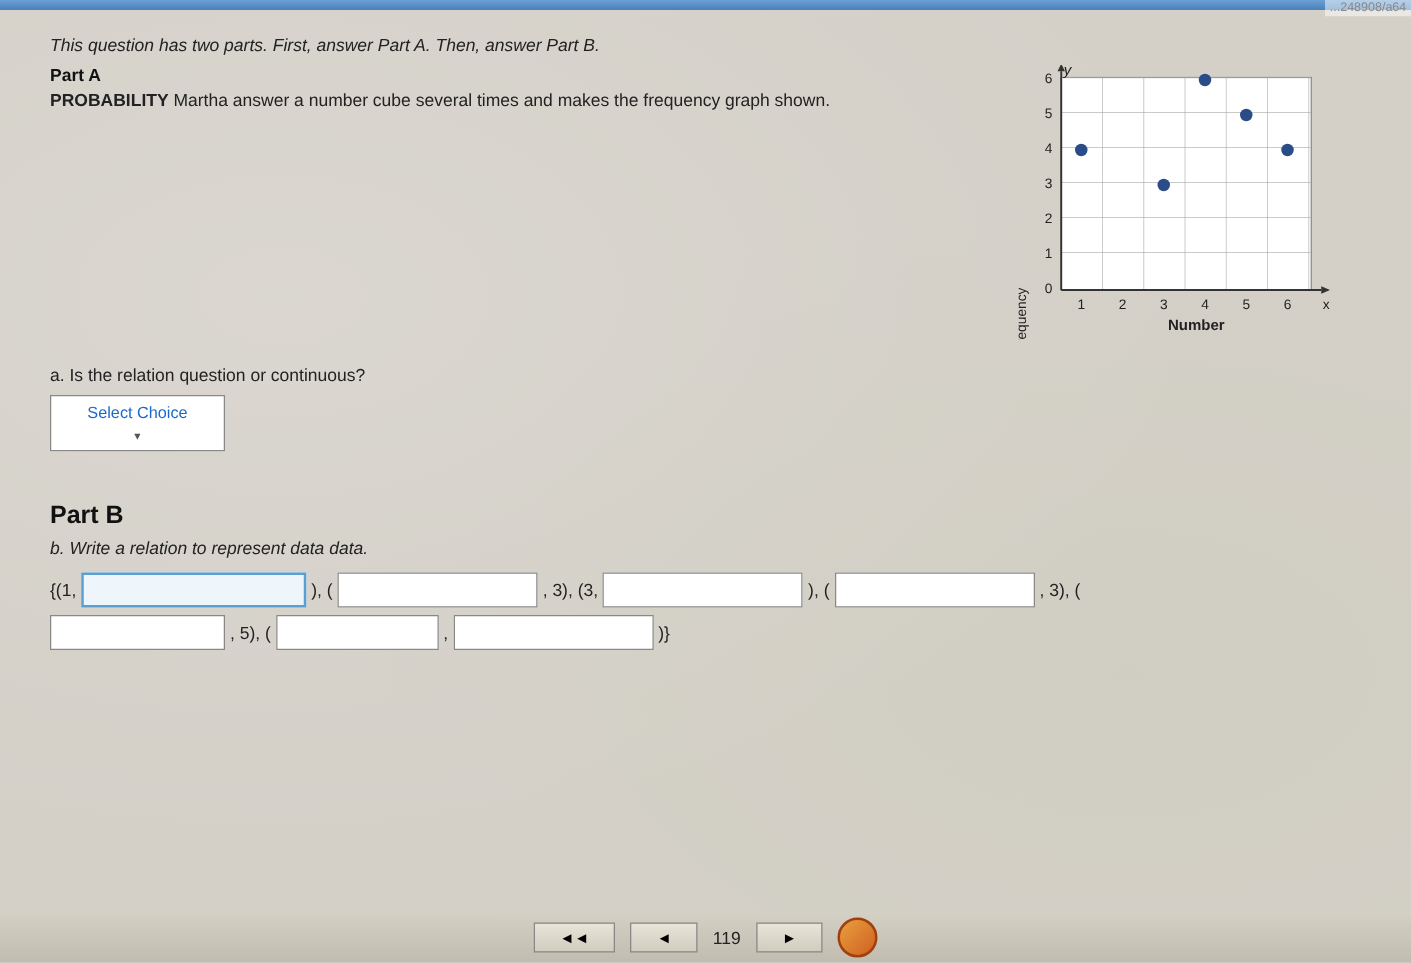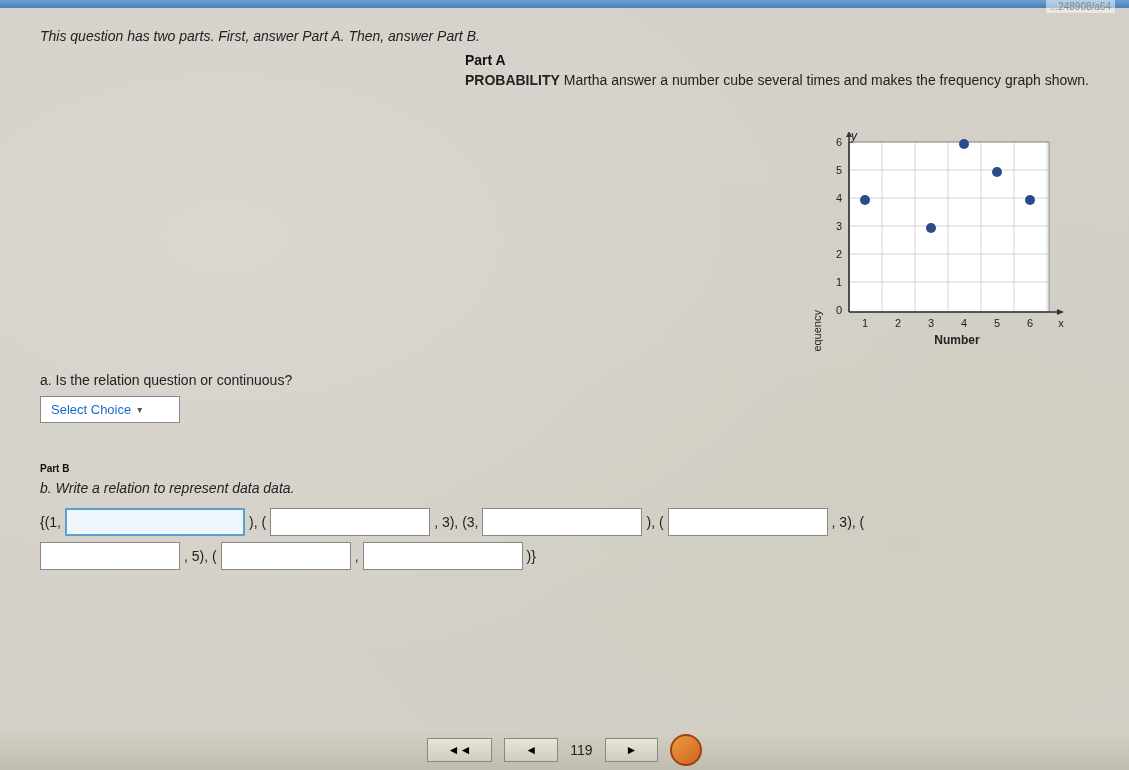--- a/index.html
+++ b/index.html
@@ -80,33 +80,34 @@
       display: inline-flex;
       align-items: center;
       gap: 6px;
       border: 1px solid #888;
       background: white;
       padding: 5px 10px;
       font-size: 13px;
       color: #1a6acc;
       cursor: pointer;
       min-width: 140px;
+      flex-direction: column;
     }
 
     .select-choice .chevron {
       font-size: 10px;
       color: #555;
     }
 
     .part-b-section {
       margin-top: 40px;
     }
 
     .part-b-label {
-      font-size: 10px;
+      font-size: 20px;
       font-weight: bold;
       color: #111;
       margin-bottom: 6px;
     }
 
     .part-b-question {
       font-size: 14px;
       color: #222;
       font-style: italic;
       margin-bottom: 12px;
@@ -172,39 +173,39 @@
       height: 32px;
       border-radius: 50%;
       background: linear-gradient(135deg, #e8a040, #d06020);
       border: 2px solid #a04010;
       cursor: pointer;
     }
 
     .corner-id {
       position: absolute;
       top: 0;
-      right: 14px;
+      right: 0;
       font-size: 10px;
       color: #888;
       background: rgba(255,255,255,0.5);
       padding: 1px 4px;
     }
   </style>
 </head>
 <body>
 
 <div class="top-bar"></div>
 
 <div class="content-area">
 
   <div class="corner-id">...248908/a64</div>
 
   <p class="intro-text">This question has two parts. First, answer Part A. Then, answer Part B.</p>
 
-  <div style="display:flex; gap: 28px; align-items: flex-end; margin-top: 8px; flex-direction: column;">
+  <div style="display:flex; gap: 28px; align-items: flex-start; margin-top: 8px;">
 
     <div class="left-section">
       <p class="part-label">Part A</p>
       <p class="question-text">
         <strong>PROBABILITY</strong>
         <span>Martha answer a number cube several times and makes the frequency graph shown.</span>
       </p>
     </div>
 
     <div class="graph-section">

